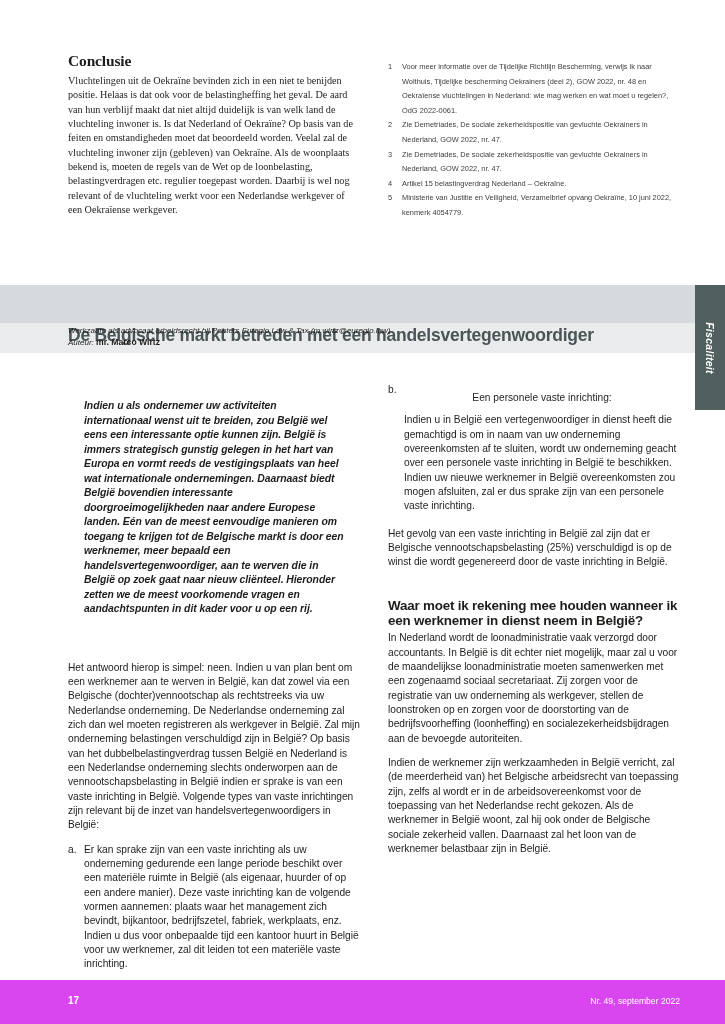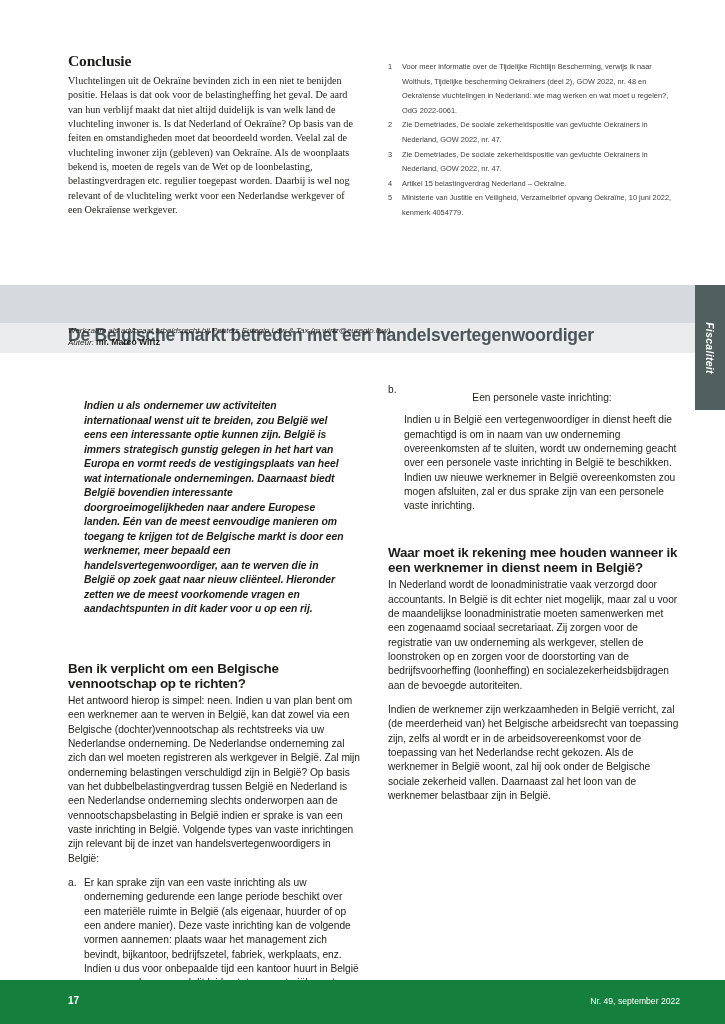--- a/index.html
+++ b/index.html
@@ -216,21 +216,21 @@
     margin: 0;
   }
 
   
   .footer {
     position: absolute;
     left: 0;
     bottom: 0;
     width: 725px;
     height: 44px;
-    background: #15803d;
+    background: #d946ef;
   }
   .footer-page {
     position: absolute;
     left: 68px;
     top: 15px;
     color: #ffffff;
     font-size: 10px;
     font-weight: bold;
   }
   .footer-issue {
@@ -294,21 +294,20 @@
   <div class="side-tab">
     <span>Fiscaliteit</span>
   </div>
 
   <div class="col-left">
 
     <p class="intro">Indien u als ondernemer uw activiteiten internationaal wenst uit te breiden, zou België wel eens een interessante optie kunnen zijn. België is immers strategisch gunstig gelegen in het hart van Europa en vormt reeds de vestigingsplaats van heel wat internationale ondernemingen. Daarnaast biedt België bovendien interessante doorgroeimogelijkheden naar andere Europese landen. Eén van de meest eenvoudige manieren om toegang te krijgen tot de Belgische markt is door een werknemer, meer bepaald een handelsvertegenwoordiger, aan te werven die in België op zoek gaat naar nieuw cliënteel. Hieronder zetten we de meest voorkomende vragen en aandachtspunten in dit kader voor u op een rij.</p>
 
     <div class="spacer-28"></div>
 
-    <h3 class="q-head">Ben ik verplicht om een Belgische vennootschap op te richten?</h3>
 
     <p class="body">Het antwoord hierop is simpel: neen. Indien u van plan bent om een werknemer aan te werven in België, kan dat zowel via een Belgische (dochter)vennootschap als rechtstreeks via uw Nederlandse onderneming. De Nederlandse onderneming zal zich dan wel moeten registreren als werkgever in België. Zal mijn onderneming belastingen verschuldigd zijn in België? Op basis van het dubbelbelastingverdrag tussen België en Nederland is een Nederlandse onderneming slechts onderworpen aan de vennootschapsbelasting in België indien er sprake is van een vaste inrichting in België. Volgende types van vaste inrichtingen zijn relevant bij de inzet van handelsvertegenwoordigers in België:</p>
 
     <div class="alist">
       <div class="alist-item">
         <div class="alist-marker">a.</div>
         <div class="alist-body">
           <p class="cont">Er kan sprake zijn van een vaste inrichting als uw onderneming gedurende een lange periode beschikt over een materiële ruimte in België (als eigenaar, huurder of op een andere manier). Deze vaste inrichting kan de volgende vormen aannemen: plaats waar het management zich bevindt, bijkantoor, bedrijfszetel, fabriek, werkplaats, enz. Indien u dus voor onbepaalde tijd een kantoor huurt in België voor uw werknemer, zal dit leiden tot een materiële vaste inrichting.</p>
         </div>
       </div>
@@ -323,20 +322,21 @@
         <div class="alist-marker">b.</div>
         <div class="alist-body">
           <p class="lead">Een personele vaste inrichting:</p>
           <p class="cont">Indien u in België een vertegenwoordiger in dienst heeft die gemachtigd is om in naam van uw onderneming overeenkomsten af te sluiten, wordt uw onderneming geacht over een personele vaste inrichting in België te beschikken. Indien uw nieuwe werknemer in België overeenkomsten zou mogen afsluiten, zal er dus sprake zijn van een personele vaste inrichting.</p>
         </div>
       </div>
     </div>
 
     <div class="spacer-13"></div>
 
+    <p class="body">Het gevolg van een vaste inrichting in België zal zijn dat er Belgische vennootschapsbelasting (25%) verschuldigd is op de winst die wordt gegenereerd door de vaste inrichting in België.</p>
 
     <div class="spacer-18"></div>
 
     <h3 class="q-head">Waar moet ik rekening mee houden wanneer ik een werknemer in dienst neem in België?</h3>
 
     <p class="body">In Nederland wordt de loonadministratie vaak verzorgd door accountants. In België is dit echter niet mogelijk, maar zal u voor de maandelijkse loonadministratie moeten samenwerken met een zogenaamd sociaal secretariaat. Zij zorgen voor de registratie van uw onderneming als werkgever, stellen de loonstroken op en zorgen voor de doorstorting van de bedrijfsvoorheffing (loonheffing) en socialezekerheidsbijdragen aan de bevoegde autoriteiten.</p>
 
     <p class="body">Indien de werknemer zijn werkzaamheden in België verricht, zal (de meerderheid van) het Belgische arbeidsrecht van toepassing zijn, zelfs al wordt er in de arbeidsovereenkomst voor de toepassing van het Nederlandse recht gekozen. Als de werknemer in België woont, zal hij ook onder de Belgische sociale zekerheid vallen. Daarnaast zal het loon van de werknemer belastbaar zijn in België.</p>
 
   </div>

